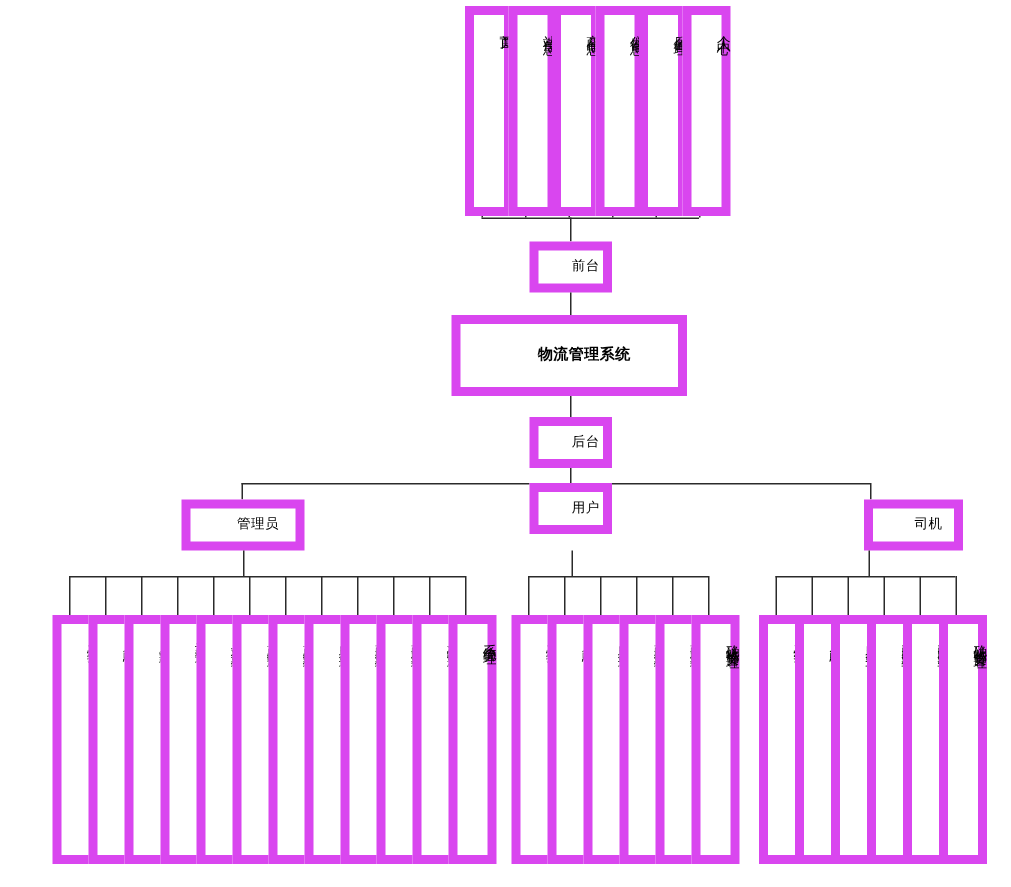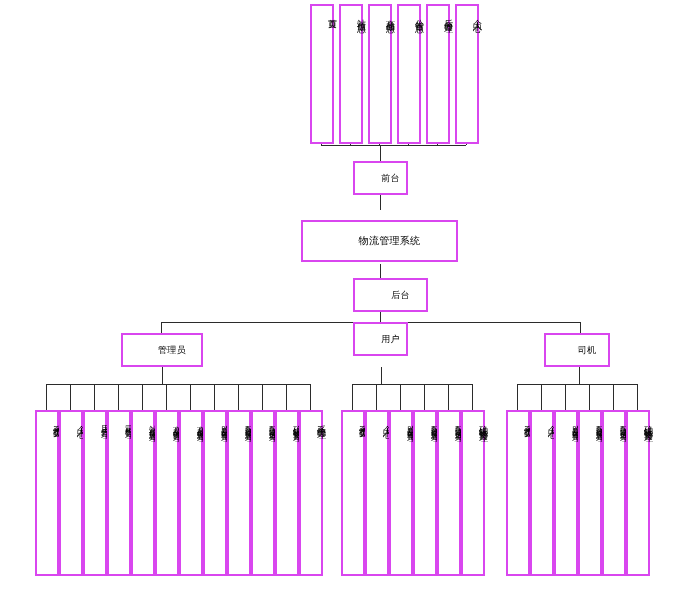--- a/index.html
+++ b/index.html
@@ -13,21 +13,21 @@
   #canvas {
     position: relative;
     width: 674px;
     height: 591px;
     background: #ffffff;
     overflow: hidden;
   }
   .node {
     position: absolute;
     box-sizing: border-box;
-    border: 2px solid #d946ef;
+    border: 6px solid #d946ef;
     background: #ffffff;
     color: #000000;
     display: flex;
     align-items: center;
     justify-content: center;
     text-align: center;
     padding-left: 20px;
   }
   
   .node.horiz {
@@ -94,26 +94,26 @@
     </div>
 
   <div class="ln h" style="left: 321px; top: 145px; width: 145px;"></div>
   <div class="ln v" style="left:380px; top:145px; height:16px;"></div>
 
   <div class="node horiz" style="left:353px; top:161px; width:55px; height:34px;">
     <span>前台</span>
   </div>
   <div class="ln v" style="left:380px; top:195px; height:15px;"></div>
 
-  <div class="node horiz big" style="left:301px; top:220px; width:157px; height:42px;">
+  <div class="node horiz big" style="left:301px; top:210px; width:157px; height:54px;font-weight:bold;">
     <span>物流管理系统</span>
   </div>
   <div class="ln v" style="left:380px; top:264px; height:14px;"></div>
 
-  <div class="node horiz" style="left:353px; top:278px; width:75px; height:34px;">
+  <div class="node horiz" style="left:353px; top:278px; width:55px; height:34px;">
     <span>后台</span>
   </div>
   <div class="ln v" style="left:380px; top:312px; height:10px;"></div>
 
   <div class="ln h" style="left:161px; top:322px; width:419px;"></div>
   <div class="ln v" style="left:161px; top:322px; height:11px;"></div>
   <div class="ln v" style="left:380px; top:322px; height:11px;"></div>
   <div class="ln v" style="left:580px; top:322px; height:11px;"></div>
 
   <div id="roles-layer">
@@ -192,21 +192,21 @@
       <div class="node vert" style="left:461px; top:410px; width:21px; height:166px;">
         <span class="vtxt">确认收货管理</span>
       </div>
       <div class="ln h" style="left:352px; top:384px; width:120px;"></div>
       <div class="ln v" style="left:352px; top:384px; height:26px;"></div>
       <div class="ln v" style="left:376px; top:384px; height:26px;"></div>
       <div class="ln v" style="left:400px; top:384px; height:26px;"></div>
       <div class="ln v" style="left:424px; top:384px; height:26px;"></div>
       <div class="ln v" style="left:448px; top:384px; height:26px;"></div>
       <div class="ln v" style="left:472px; top:384px; height:26px;"></div>
-      <div class="node horiz" style="left:544px; top:333px; width:66px; height:34px;">
+      <div class="node horiz" style="left:576px; top:333px; width:66px; height:34px;">
         <span>司机</span>
       </div>
       <div class="ln v" style="left:579px; top:367px; height:17px;"></div>
       <div class="node vert" style="left:506px; top:410px; width:21px; height:166px;">
         <span class="vtxt">系统首页</span>
       </div>
       <div class="node vert" style="left:530px; top:410px; width:21px; height:166px;">
         <span class="vtxt">个人中心</span>
       </div>
       <div class="node vert" style="left:554px; top:410px; width:21px; height:166px;">

